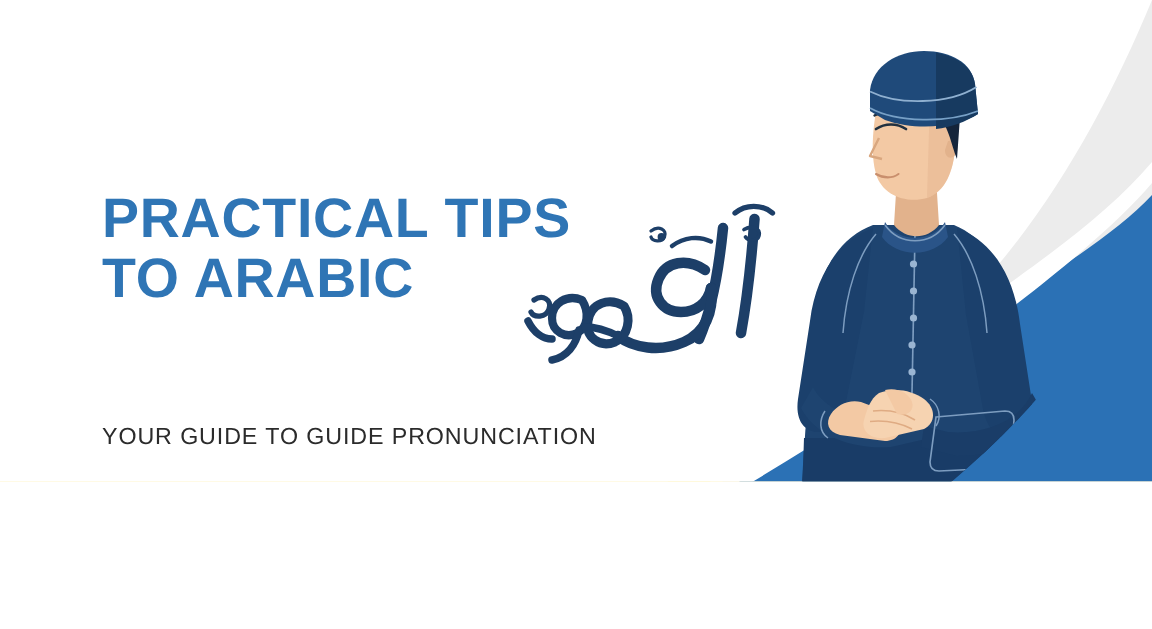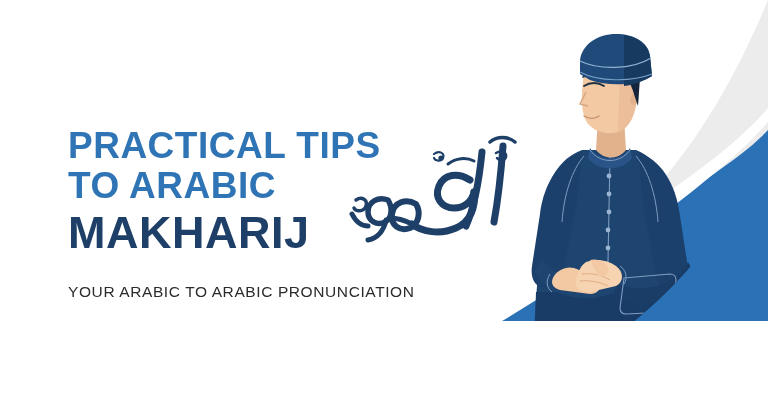--- a/index.html
+++ b/index.html
@@ -255,18 +255,17 @@
       <path d="M 16,72 C 22,68 28,72 26,78 C 24,84 16,84 14,80" stroke-width="3.5"></path>
       <path d="M 12,86 C 16,94 22,98 28,98" stroke-width="5"></path>
 
       <path d="M 72,96 C 64,92 56,90 50,90" stroke-width="5"></path>
     </g>
   </svg>
 
   <div class="text-block">
     <div class="headline-line1">PRACTICAL TIPS</div>
     <div class="headline-line2">TO ARABIC</div>
-    <div class="headline-line3">MAKHARIJ</div>
   </div>
 
-  <div class="subtitle">YOUR ARABIC TO ARABIC PRONUNCIATION</div>
+  <div class="subtitle">YOUR GUIDE TO GUIDE PRONUNCIATION</div>
 
 </div>
 
 </body></html>

